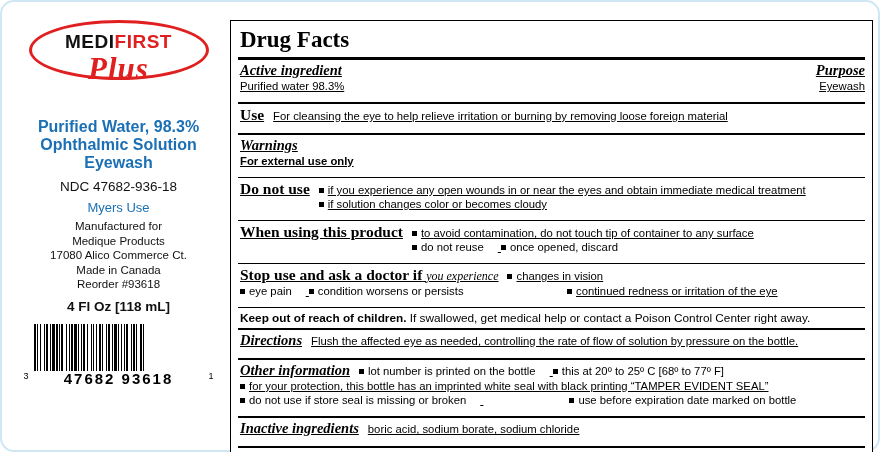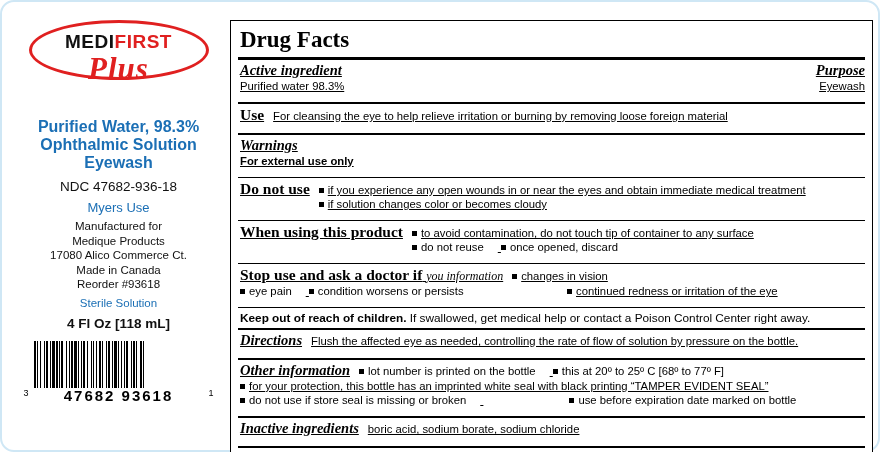--- a/index.html
+++ b/index.html
@@ -259,21 +259,20 @@
     <div class="single-use">Myers Use</div>
 
     <div class="mfg-block">
       <div>Manufactured for</div>
       <div>Medique Products</div>
       <div>17080 Alico Commerce Ct.</div>
       <div>Made in Canada</div>
       <div>Reorder #93618</div>
     </div>
 
-    <div class="sterile">Sterile Solution</div>
     <div class="volume">4 Fl Oz  [118 mL]</div>
 
     <div class="barcode-area">
       <div class="barcode-bars" id="barcode-bars">
           <i style="width:2px;background:#000"></i>
           <i style="width:1px;background:transparent"></i>
           <i style="width:1px;background:#000"></i>
           <i style="width:2px;background:transparent"></i>
           <i style="width:1px;background:#000"></i>
           <i style="width:3px;background:transparent"></i>
@@ -404,21 +403,21 @@
             <span class="inline-wrap"><span class="sq"></span><span>once opened, discard</span></span>
           </div>
         </div>
       </div>
       <div class="rule-thin"></div>
 
       <div class="row">
         <div class="flexline">
           <div class="hd-big">
             <span>Stop use and ask a doctor if</span>
-            <span class="body-serif" style="font-style:italic;font-weight:normal">you information</span>
+            <span class="body-serif" style="font-style:italic;font-weight:normal">you experience</span>
           </div>
           <div class="body-txt indent-col">
             <span class="sq"></span><span>changes in vision</span>
           </div>
         </div>
         <div class="flexline">
           <div class="body-txt" style="min-width:318px">
             <span class="inline-wrap mr"><span class="sq"></span><span>eye pain</span></span>
             <span class="inline-wrap"><span class="sq"></span><span>condition worsens or persists</span></span>
           </div>

